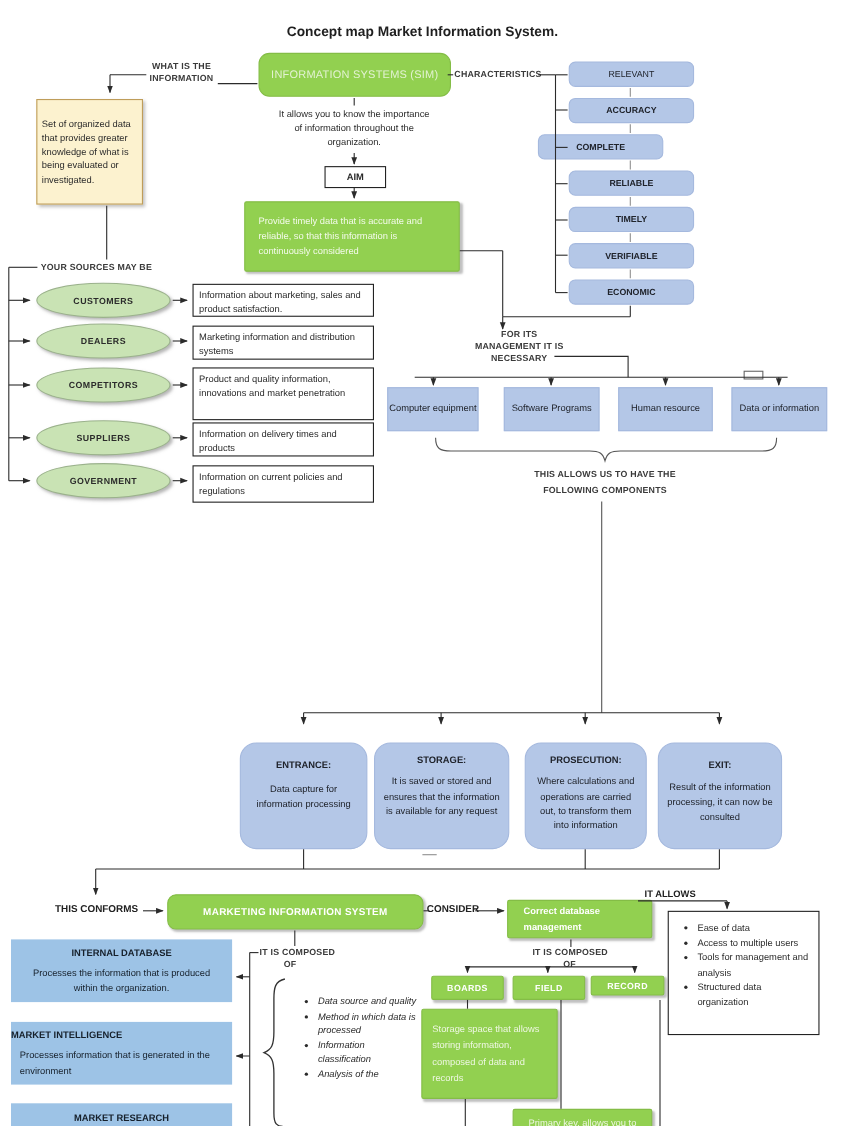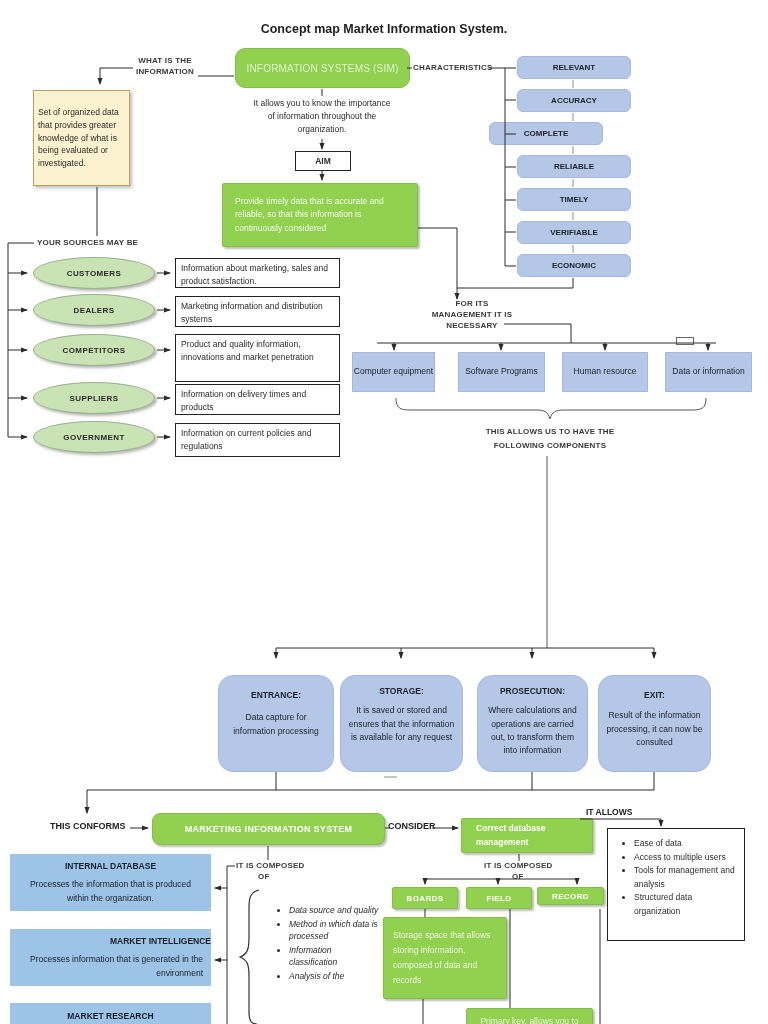--- a/index.html
+++ b/index.html
@@ -33,21 +33,21 @@
 <div class="page">
 
   <div class="abs title z2" style="left:0;top:22px;width:768px;">Concept map Market Information System.</div>
 
   <div class="abs lbl z2" style="left:132px;top:56px;width:66px;text-align:center;">WHAT IS THE INFORMATION</div>
 
   <div class="abs greenbox ctr z2" style="left:235px;top:48px;width:175px;height:40px;border-radius:10px;font-size:10px;color:#e3f2d2;letter-spacing:.2px;">INFORMATION SYSTEMS (SIM)</div>
 
   <div class="abs lbl z2" style="left:413px;top:63px;width:78px;">CHARACTERISTICS</div>
 
-  <div class="abs bluebox ctr z2" style="left:517px;top:56px;width:114px;height:23px;border-radius:6px;font-size:8px;font-weight:700;">RELEVANT</div>
+  <div class="abs bluebox ctr z2" style="left:517px;top:56px;width:114px;height:23px;border-radius:6px;font-size:8px;font-weight:400;">RELEVANT</div>
   <div class="abs bluebox ctr z2" style="left:517px;top:89px;width:114px;height:23px;border-radius:6px;font-size:8px;font-weight:700;">ACCURACY</div>
   <div class="abs bluebox ctr z2" style="left:489px;top:122px;width:114px;height:23px;border-radius:6px;font-size:8px;font-weight:700;">COMPLETE</div>
   <div class="abs bluebox ctr z2" style="left:517px;top:155px;width:114px;height:23px;border-radius:6px;font-size:8px;font-weight:700;">RELIABLE</div>
   <div class="abs bluebox ctr z2" style="left:517px;top:188px;width:114px;height:23px;border-radius:6px;font-size:8px;font-weight:700;">TIMELY</div>
   <div class="abs bluebox ctr z2" style="left:517px;top:221px;width:114px;height:23px;border-radius:6px;font-size:8px;font-weight:700;">VERIFIABLE</div>
   <div class="abs bluebox ctr z2" style="left:517px;top:254px;width:114px;height:23px;border-radius:6px;font-size:8px;font-weight:700;">ECONOMIC</div>
 
   <div class="abs cream ctr txt z2" style="left:33px;top:90px;width:97px;height:96px;padding:4px;line-height:1.5;">Set of organized data that provides greater knowledge of what is being evaluated or investigated.</div>
 
   <div class="abs txt z2" style="left:252px;top:97px;width:140px;text-align:center;line-height:1.55;">It allows you to know the importance of information throughout the organization.</div>
@@ -141,21 +141,21 @@
   <div class="abs greenbox ctr z2 greensh" style="left:537px;top:887px;width:67px;height:18px;border-radius:2px;font-size:8px;font-weight:700;color:#fff;letter-spacing:.4px;">RECORD</div>
 
   <div class="abs greenbox txt z2 greensh" style="left:383px;top:917px;width:124px;height:82px;border-radius:2px;padding:10px 8px 0 9px;color:#eef7e2;line-height:1.75;">Storage space that allows storing information, composed of data and records</div>
 
   <div class="abs greenbox ctr z2 greensh" style="left:466px;top:1008px;width:127px;height:26px;border-radius:2px;font-size:8.5px;color:#eef7e2;">Primary key, allows you to</div>
 
   <div class="abs skybox z2" style="left:10px;top:854px;width:201px;height:57px;padding-top:7px;text-align:center;">
     <div class="txt bold">INTERNAL DATABASE</div>
     <div class="txt" style="margin-top:6px;line-height:1.55;padding:0 8px;">Processes the information that is produced within the organization.</div>
   </div>
-  <div class="abs skybox z2" style="left:10px;top:929px;width:201px;height:57px;padding-top:7px;text-align:right;">
+  <div class="abs skybox z2" style="left:10px;top:929px;width:201px;height:57px;padding-top:7px;text-align:left;">
     <div class="txt bold">MARKET INTELLIGENCE</div>
     <div class="txt" style="margin-top:6px;line-height:1.55;padding:0 8px;">Processes information that is generated in the environment</div>
   </div>
   <div class="abs skybox z2" style="left:10px;top:1003px;width:201px;height:40px;padding-top:8px;text-align:center;">
     <div class="txt bold">MARKET RESEARCH</div>
   </div>
 
   <svg class="wires" width="768" height="1024" viewBox="0 0 768 1024">
     <defs>
       <marker id="ah" viewBox="0 0 8 6" refX="7" refY="3" markerWidth="7" markerHeight="6" orient="auto" markerUnits="userSpaceOnUse">

